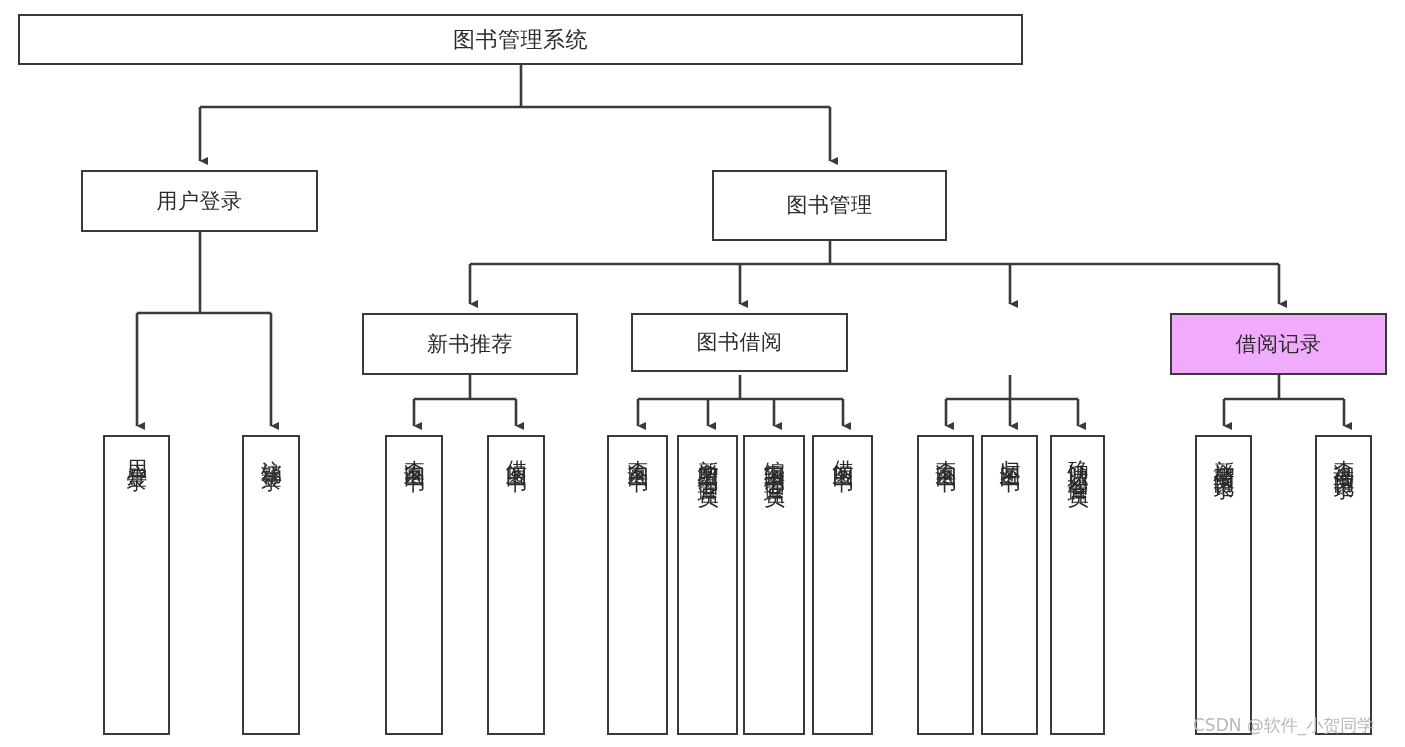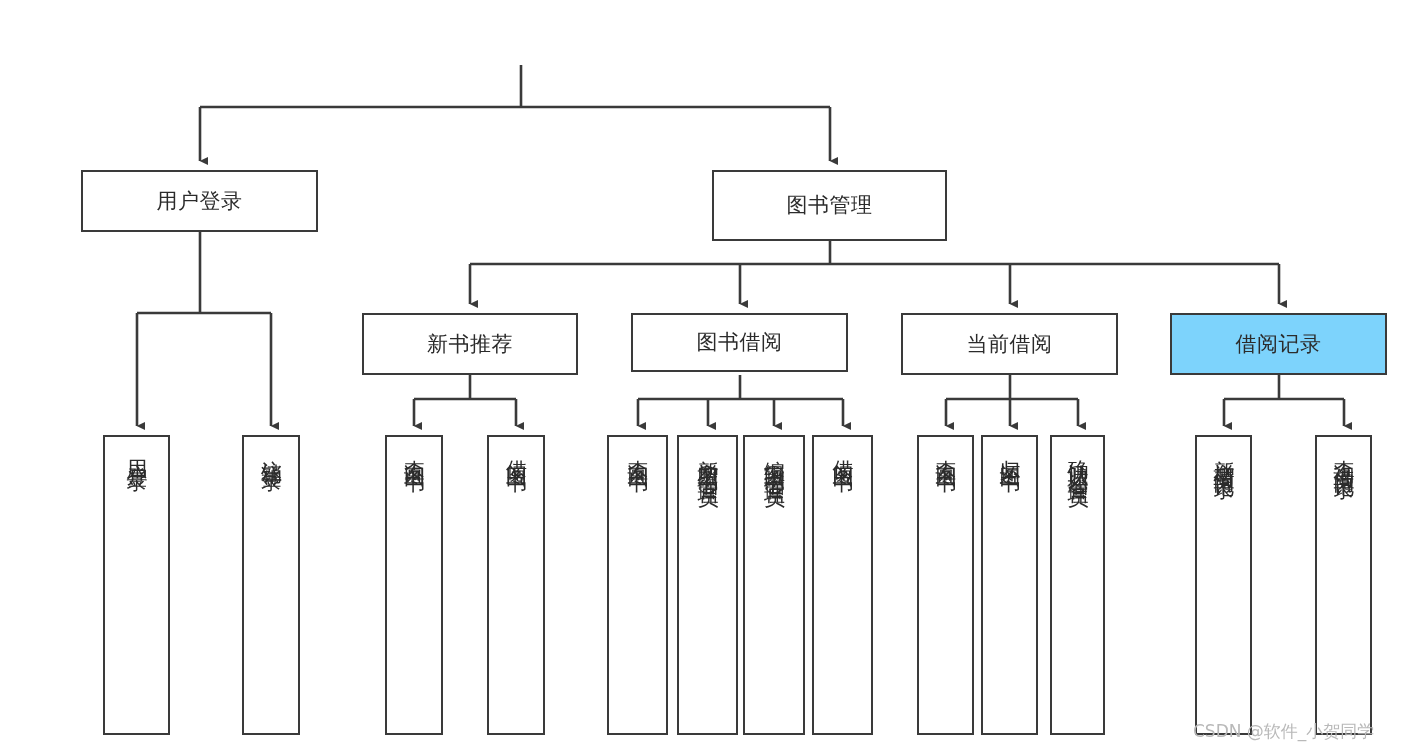--- a/index.html
+++ b/index.html
@@ -61,21 +61,20 @@
     line-height: 1.0;
     letter-spacing: 4px;
     white-space: nowrap;
   }
   .watermark {
     position: absolute;
     color: #b9b9b9;
     font-size: 17px;
     white-space: nowrap;
     font-family: "DejaVu Sans", "Liberation Sans", sans-serif;
-    margin-top: 6px;
   }
 </style>
 </head>
 <body>
 
 <div id="canvas">
 
   <svg id="wires" viewBox="0 0 1405 747" xmlns="http://www.w3.org/2000/svg">
     <defs>
       <marker id="arrowhead" markerWidth="9" markerHeight="9" refX="4.5" refY="8.4" orient="auto" markerUnits="userSpaceOnUse">
@@ -112,38 +111,38 @@
         <path d="M 946 399 L 946 426" marker-end="url(#arrowhead)"></path>
         <path d="M 1010 399 L 1010 426" marker-end="url(#arrowhead)"></path>
         <path d="M 1078 399 L 1078 426" marker-end="url(#arrowhead)"></path>
         <path d="M 1279 375 L 1279 399"></path>
         <path d="M 1224 399 L 1344 399"></path>
         <path d="M 1224 399 L 1224 426" marker-end="url(#arrowhead)"></path>
         <path d="M 1344 399 L 1344 426" marker-end="url(#arrowhead)"></path>
       </g>
   </svg>
 
+  <div class="node horiz root" style="left: 18px; top: 14px; width: 1005px; height: 51px; border-color: rgb(58, 58, 58); background: rgb(255, 255, 255); color: rgb(43, 43, 43);">
+    <span class="label">图书管理系统</span>
+  </div>
 
   <div class="node horiz" style="left: 81px; top: 170px; width: 237px; height: 62px; border-color: rgb(58, 58, 58); background: rgb(255, 255, 255); color: rgb(43, 43, 43);">
     <span class="label">用户登录</span>
   </div>
   <div class="node horiz" style="left: 712px; top: 170px; width: 235px; height: 71px; border-color: rgb(58, 58, 58); background: rgb(255, 255, 255); color: rgb(43, 43, 43);">
     <span class="label">图书管理</span>
   </div>
 
   <div class="node horiz" style="left: 362px; top: 313px; width: 216px; height: 62px; border-color: rgb(58, 58, 58); background: rgb(255, 255, 255); color: rgb(43, 43, 43);">
     <span class="label">新书推荐</span>
   </div>
   <div class="node horiz" style="left: 631px; top: 313px; width: 217px; height: 59px; border-color: rgb(58, 58, 58); background: rgb(255, 255, 255); color: rgb(43, 43, 43);">
     <span class="label">图书借阅</span>
   </div>
-  <div class="node horiz" style="left: 901px; top: 313px; width: 217px; height: 62px; border-color: rgb(58, 58, 58); background: rgb(255, 255, 255); color: rgb(43, 43, 43);">
-    <span class="label">当前借阅</span>
-  </div>
-  <div class="node horiz" style="left: 1170px; top: 313px; width: 217px; height: 62px; border-color: rgb(58, 58, 58); background: #7dd3fc; color: rgb(43, 43, 43);">
+  <div class="node horiz" style="left: 1170px; top: 313px; width: 217px; height: 62px; border-color: rgb(58, 58, 58); background: #f0abfc; color: rgb(43, 43, 43);">
     <span class="label">借阅记录</span>
   </div>
 
   <div class="node vert" style="left: 103px; top: 435px; width: 67px; height: 300px; border-color: rgb(58, 58, 58); background: rgb(255, 255, 255); color: rgb(43, 43, 43);">
     <span class="label">用户登录</span>
   </div>
   <div class="node vert" style="left: 242px; top: 435px; width: 58px; height: 300px; border-color: rgb(58, 58, 58); background: rgb(255, 255, 255); color: rgb(43, 43, 43);">
     <span class="label">注销登录</span>
   </div>
   <div class="node vert" style="left: 385px; top: 435px; width: 58px; height: 300px; border-color: rgb(58, 58, 58); background: rgb(255, 255, 255); color: rgb(43, 43, 43);">

